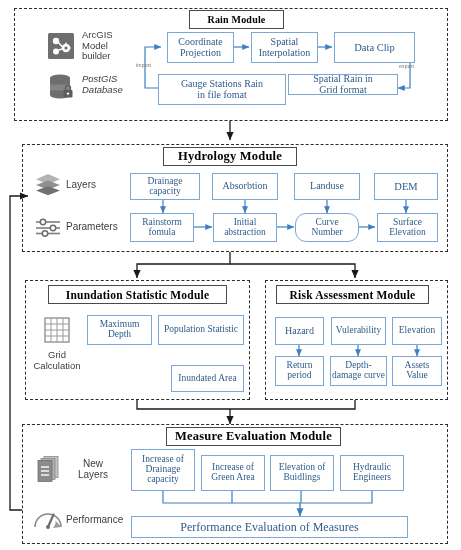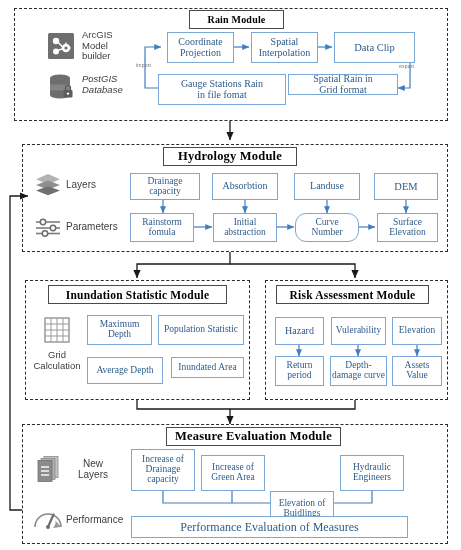--- a/index.html
+++ b/index.html
@@ -272,24 +272,21 @@
       <span>Calculation</span>
     </span>
   </div>
 
   <div class="bbox" style="left:87px; top:315px; width:65px; height:30px; font-size:9.5px;">
     <span>Maximum<br>Depth</span>
   </div>
   <div class="bbox" style="left:158px; top:315px; width:86px; height:30px; font-size:9.5px;">
     <span>Population Statistic</span>
   </div>
-  <div class="bbox" style="left:87px; top:357px; width:76px; height:27px; font-size:9.5px;">
-    <span>Average Depth</span>
-  </div>
-  <div class="bbox" style="left:171px; top:357px; width:73px; height:21px; font-size:9.5px;justify-content:center;">
+  <div class="bbox" style="left:171px; top:365px; width:73px; height:27px; font-size:9.5px;justify-content:center;">
     <span>Inundated Area</span>
   </div>
 
   <div class="module" style="left:265px; top:280px; width:183px; height:120px;"></div>
 
   <div class="module-title" style="left:276px; top:285px; width:153px; height:19px; font-size:11.5px;">Risk Assessment Module</div>
 
   <div class="bbox" style="left:275px; top:317px; width:49px; height:28px; font-size:10px;">
     <span>Hazard</span>
   </div>
@@ -342,21 +339,21 @@
     </svg>
   </div>
   <div class="glabel" style="left:66px; top:513px; width:66px; height:14px; font-size:10px; justify-content:flex-start;">Performance</div>
 
   <div class="bbox" style="left:131px; top:449px; width:64px; height:42px; font-size:9.5px;">
     <span>Increase of<br>Drainage<br>capacity</span>
   </div>
   <div class="bbox" style="left:201px; top:455px; width:64px; height:36px; font-size:9.5px;">
     <span>Increase of<br>Green Area</span>
   </div>
-  <div class="bbox" style="left:270px; top:455px; width:64px; height:36px; font-size:9.5px;margin-top:36px;">
+  <div class="bbox" style="left:270px; top:455px; width:64px; height:36px; font-size:9.5px;">
     <span>Elevation of<br>Buidlings</span>
   </div>
   <div class="bbox" style="left:340px; top:455px; width:64px; height:36px; font-size:9.5px;">
     <span>Hydraulic<br>Engineers</span>
   </div>
 
   <div class="bbox" style="left:131px; top:516px; width:277px; height:22px; font-size:12px;">Performance Evaluation of Measures</div>
 
 </div>
 

